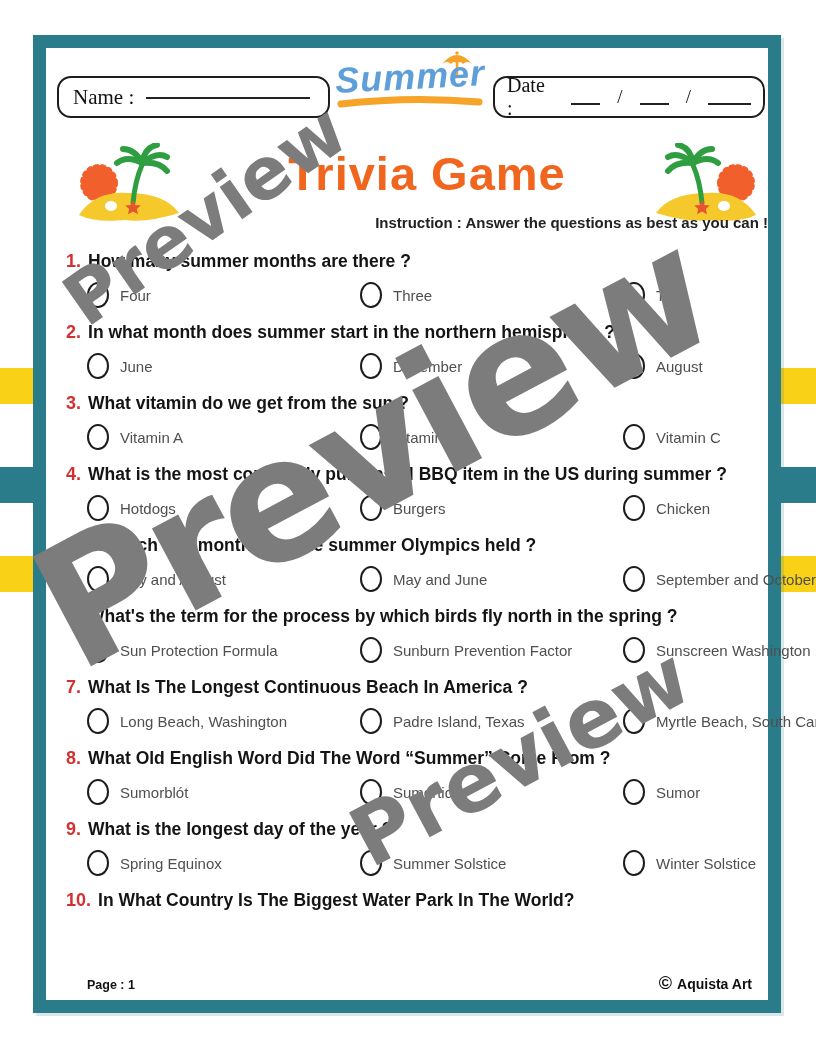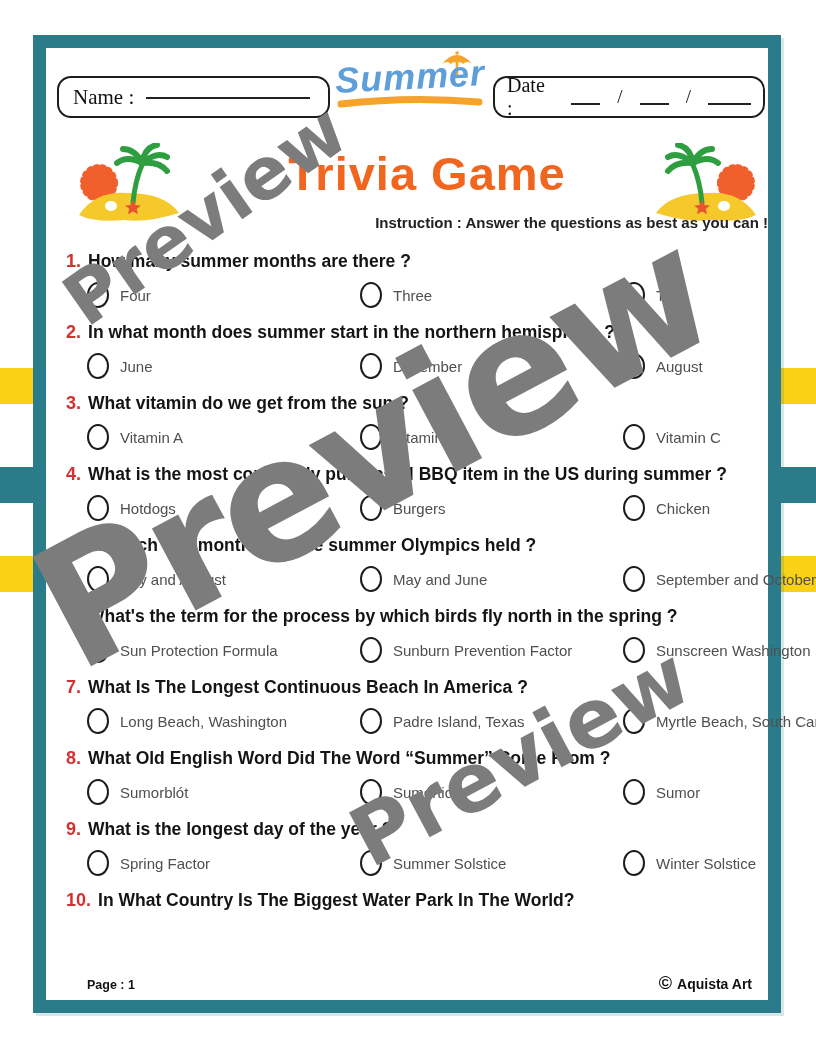--- a/index.html
+++ b/index.html
@@ -313,21 +313,21 @@
     </div>
   </div>
 
   <div class="q">
     <div class="q-head">
       <span class="q-num">9.</span><span>What is the longest day of the year ?</span>
     </div>
     <div class="q-opts">
       <span class="opt">
         <span class="opt-circle"></span>
-        <span>Spring Factor</span>
+        <span>Spring Equinox</span>
       </span>
       <span class="opt">
         <span class="opt-circle"></span>
         <span>Summer Solstice</span>
       </span>
       <span class="opt">
         <span class="opt-circle"></span>
         <span>Winter Solstice</span>
       </span>
     </div>

